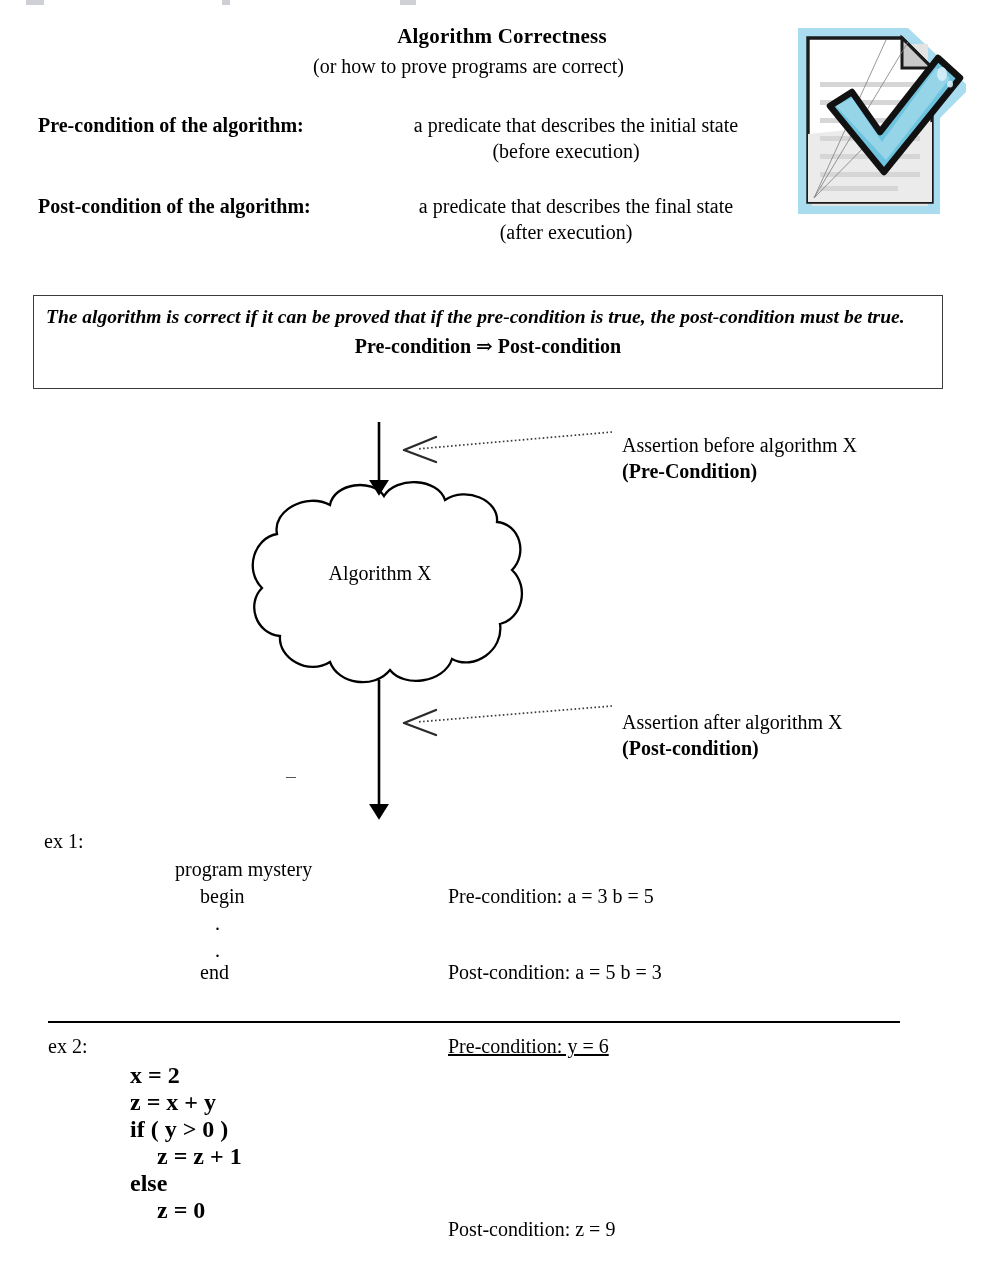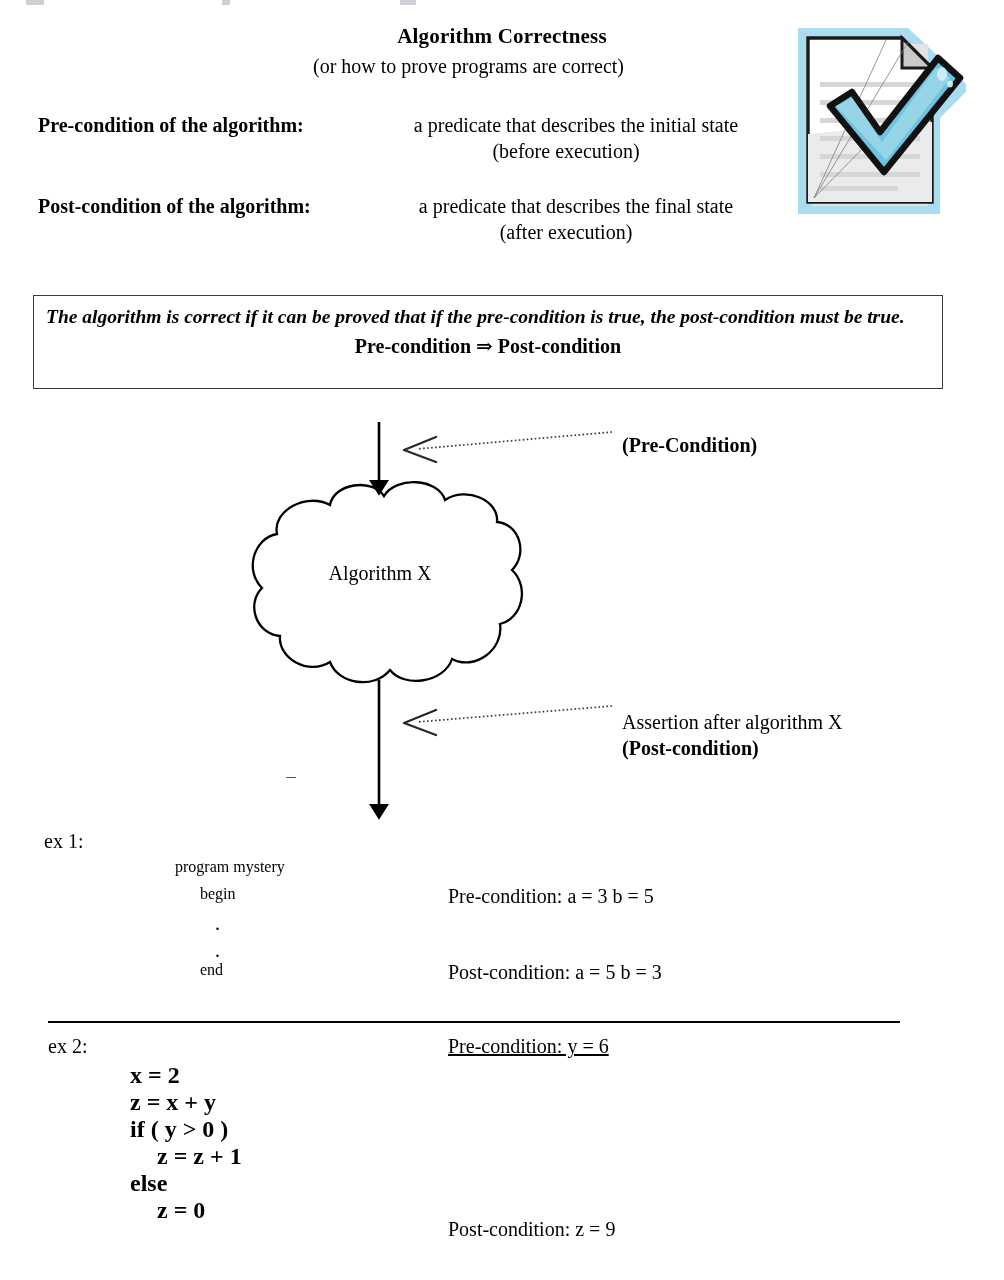--- a/index.html
+++ b/index.html
@@ -95,21 +95,21 @@
     width: 340px;
     text-align: left;
     line-height: 26px;
   }
   #assert-pre-label  { top: 432px; }
   #assert-post-label { top: 709px; }
   .assert-bold { font-weight: bold; }
 
   
   #ex1-label   { left: 44px;  top: 830px; font-size: 20px; }
-  .ex1-code    { left: 175px; font-size: 16px; text-align: left; }
+  .ex1-code    { left: 175px; font-size: 20px; text-align: left; }
   #ex1-l0 { top: 858px; }
   #ex1-l1 { top: 885px; left: 200px; }
   #ex1-l2 { top: 912px; left: 215px; font-size: 20px; }
   #ex1-l3 { top: 939px; left: 215px; font-size: 20px; }
   #ex1-l4 { top: 961px; left: 200px; }
 
   .ex-cond { font-size: 20px; left: 448px; text-align: left; }
   #ex1-pre  { top: 885px; }
   #ex1-post { top: 961px; }
 
@@ -257,20 +257,21 @@
     <g>
       <line x1="612" y1="306" x2="417" y2="322" stroke="#3a3a3a" stroke-width="1.7" stroke-dasharray="1.6 2.4"></line>
       <polyline points="436,310 404,323 436,335" fill="none" stroke="#2a2a2a" stroke-width="2.4" stroke-linecap="round" stroke-linejoin="round"></polyline>
     </g>
   </svg>
 </div>
 
 <div class="abs" id="stray-dash"></div>
 
 <div class="abs assert-label" id="assert-pre-label">
+  <div>Assertion before algorithm X</div>
   <div class="assert-bold">(Pre-Condition)</div>
 </div>
 
 <div class="abs assert-label" id="assert-post-label">
   <div>Assertion after algorithm X</div>
   <div class="assert-bold">(Post-condition)</div>
 </div>
 
 <div class="abs" id="ex1-label">ex 1:</div>
 

